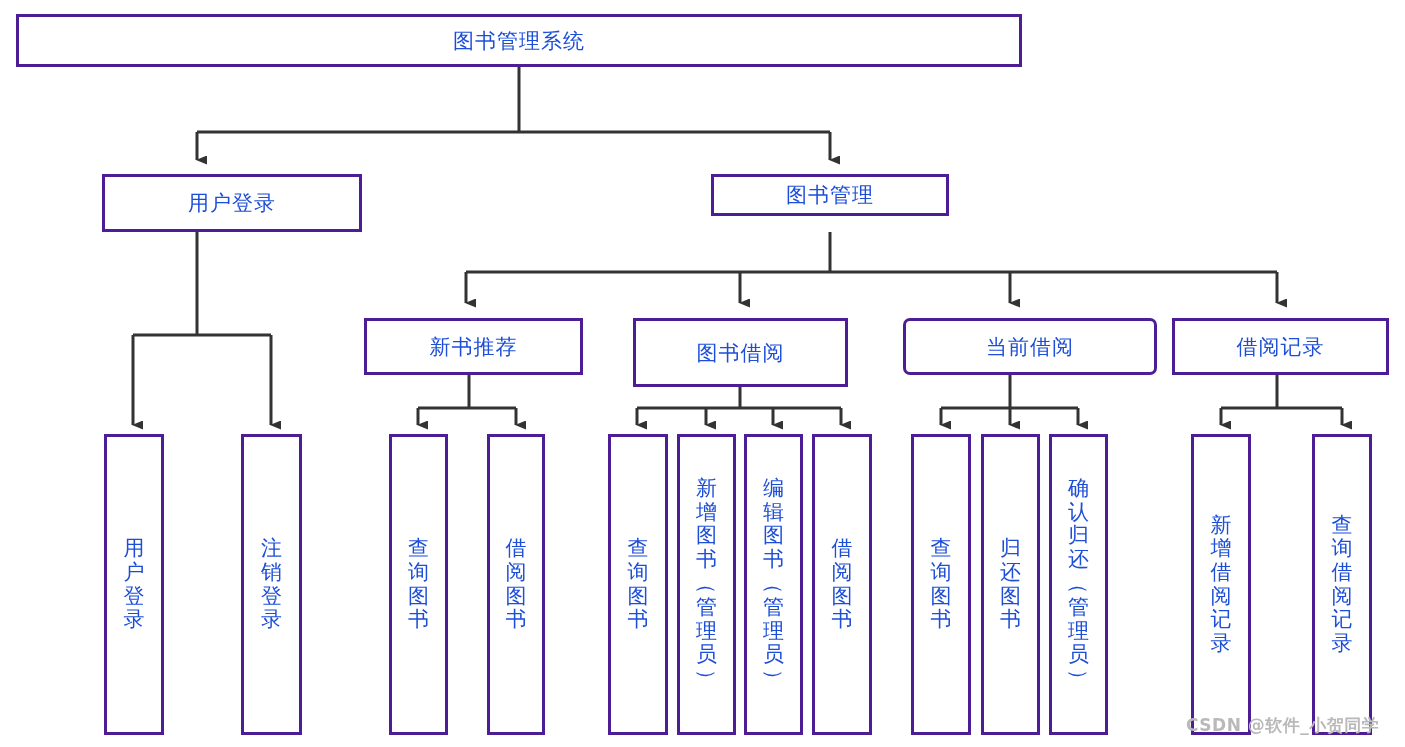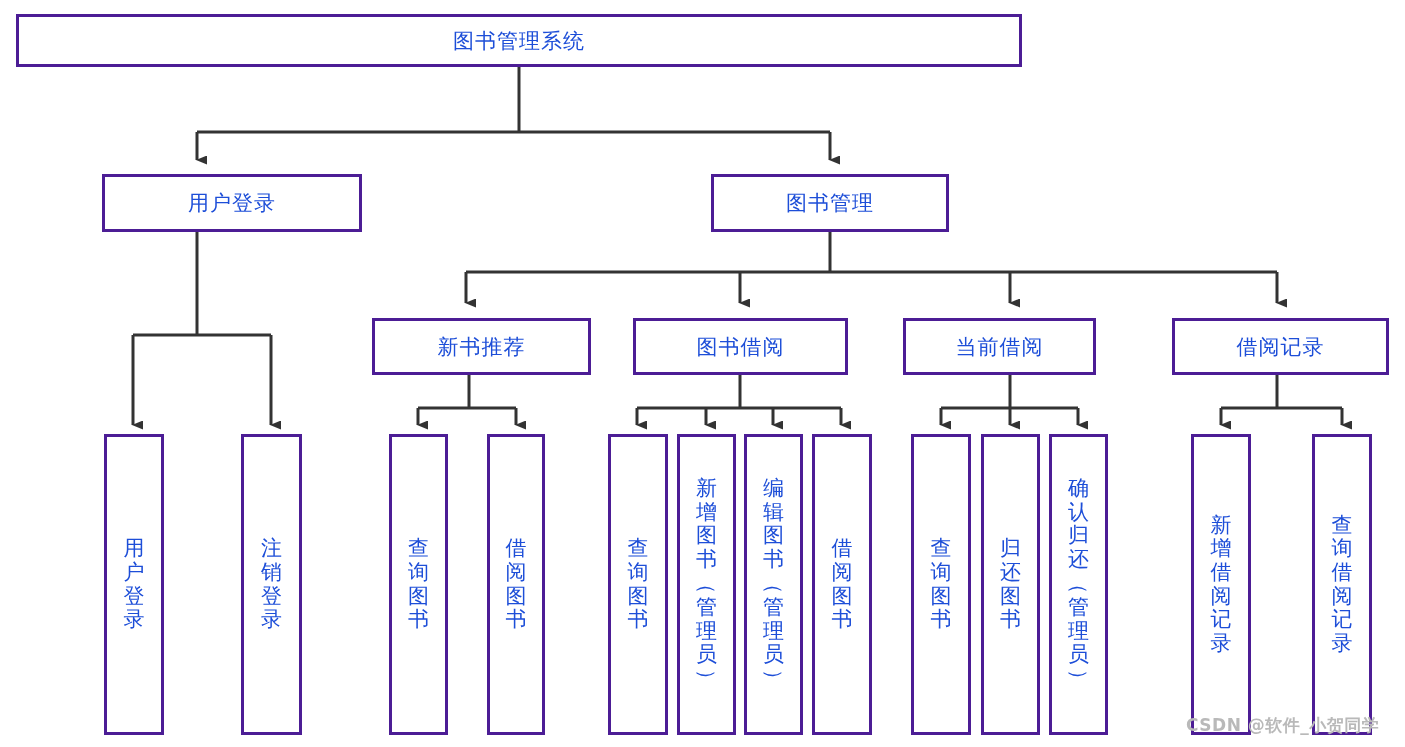--- a/index.html
+++ b/index.html
@@ -118,31 +118,31 @@
     </g>
   </svg>
 
   <div class="node horiz" style="left:16px;top:14px;width:1006px;height:53px;">
     <span>图书管理系统</span>
   </div>
 
   <div class="node horiz" style="left:81px;top:174px;width:260px;height:58px;margin-left:21px;">
     <span>用户登录</span>
   </div>
-  <div class="node horiz" style="left:711px;top:174px;width:238px;height:58px;">
+  <div class="node horiz" style="left:711px;top:174px;width:238px;height:42px;">
     <span>图书管理</span>
   </div>
 
-  <div class="node horiz" style="left:372px;top:318px;width:219px;height:57px;">
+  <div class="node horiz" style="left:364px;top:318px;width:219px;height:57px;">
     <span>新书推荐</span>
   </div>
-  <div class="node horiz" style="left:633px;top:318px;width:215px;height:57px;">
+  <div class="node horiz" style="left:633px;top:318px;width:215px;height:69px;">
     <span>图书借阅</span>
   </div>
-  <div class="node horiz" style="left:903px;top:318px;width:193px;height:57px;">
+  <div class="node horiz" style="left:903px;top:318px;width:254px;height:57px;border-radius:7px;">
     <span>当前借阅</span>
   </div>
   <div class="node horiz" style="left:1172px;top:318px;width:217px;height:57px;">
     <span>借阅记录</span>
   </div>
 
   <div class="node vert" style="left:104px;top:434px;width:60px;height:301px;">
     <div class="vstack">
         <span>用</span>
         <span>户</span>

